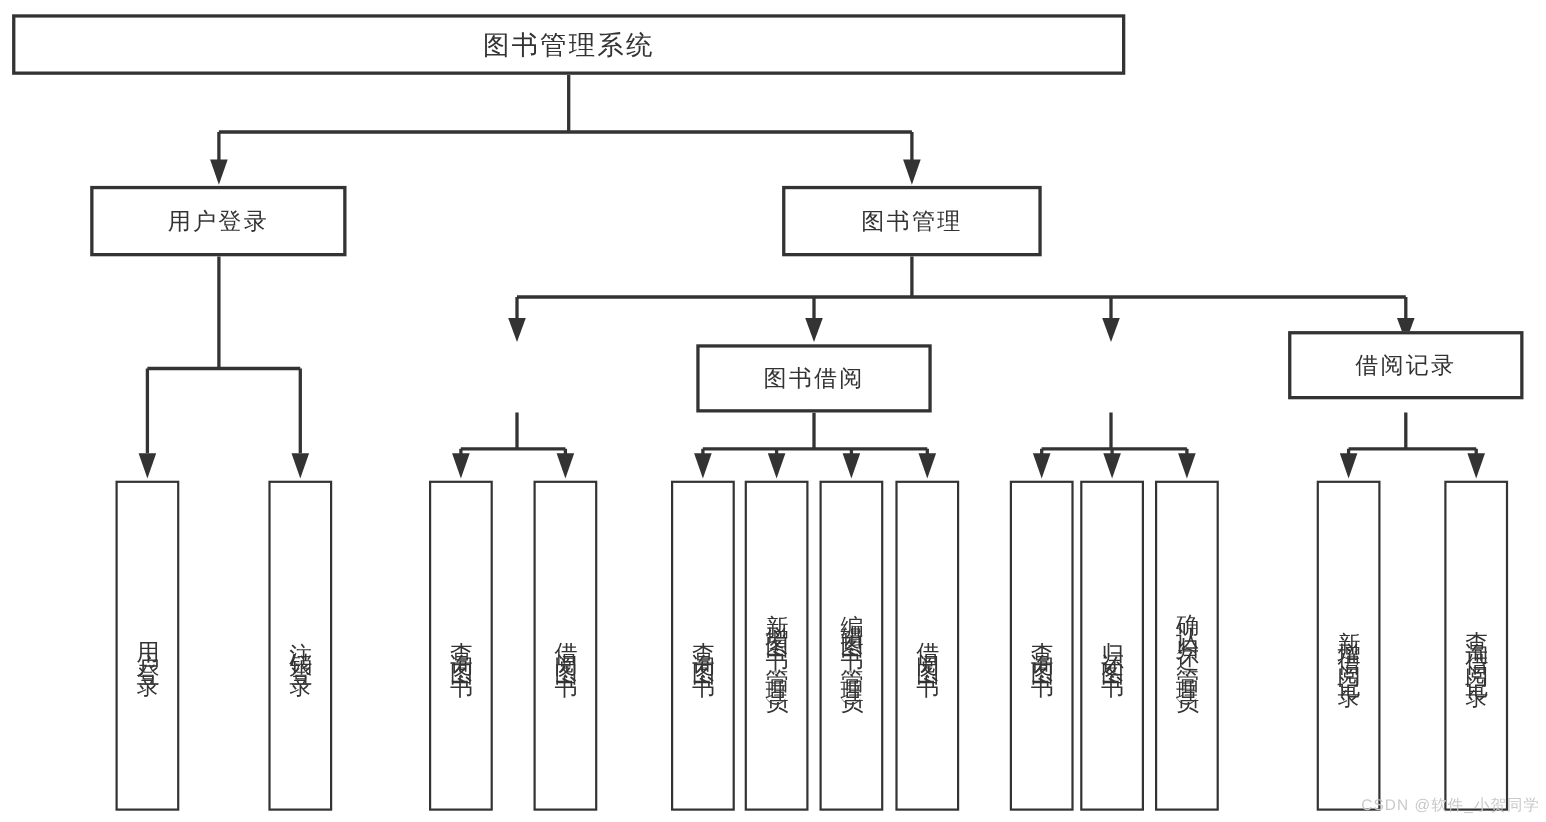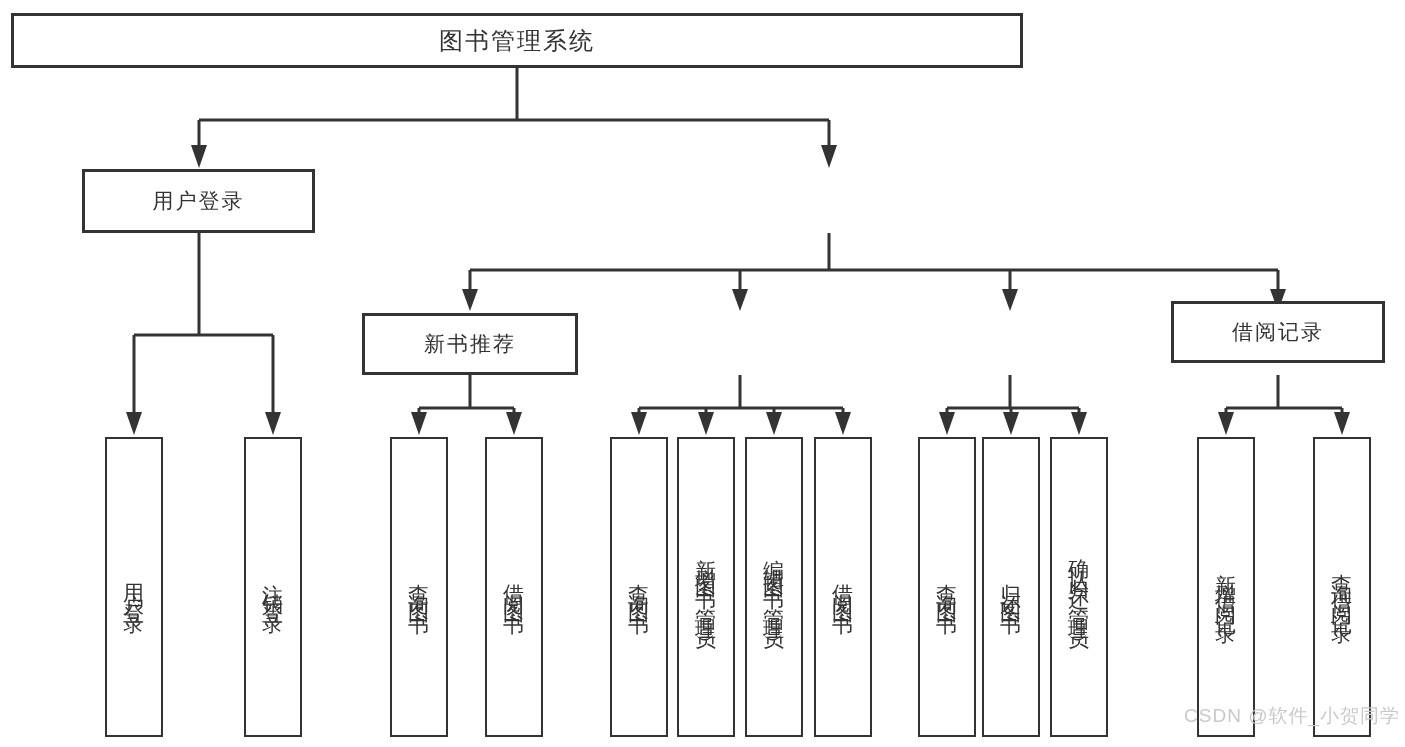--- a/index.html
+++ b/index.html
@@ -39,22 +39,22 @@
   .vtext {
     writing-mode: vertical-rl;
     font-size: 21px;
     letter-spacing: 10px;
     line-height: 1;
     white-space: nowrap;
   }
   .watermark {
     position: absolute;
     right: 5px;
-    bottom: 18px;
-    font-size: 19px;
+    bottom: 6px;
+    font-size: 14px;
     letter-spacing: 1px;
     color: #c9c9c9;
     z-index: 5;
     margin-left: 44px;
   }
 </style>
 </head>
 <body>
 
 <div class="canvas">
@@ -109,23 +109,26 @@
     </g>
   </svg>
 
   <div class="node" style="left:11px; top:13px; width:1012px; height:55px; font-size:24px;">
     <span>图书管理系统</span>
   </div>
 
   <div class="node" style="left:82px; top:169px; width:233px; height:64px;">
     <span>用户登录</span>
   </div>
+  <div class="node" style="left:711px; top:169px; width:236px; height:64px;">
+    <span>图书管理</span>
+  </div>
 
-  <div class="node" style="left:362px; top:313px; width:216px; height:62px;">
-    <span>新书推荐</span>
+  <div class="node" style="left:633px; top:313px; width:214px; height:62px;">
+    <span>图书借阅</span>
   </div>
   <div class="node" style="left:1171px; top:301px; width:214px; height:62px;">
     <span>借阅记录</span>
   </div>
 
   <div class="node leaf" style="left:105px;">
     <span class="vtext">用户登录</span>
   </div>
   <div class="node leaf" style="left:244px;">
     <span class="vtext">注销登录</span>

